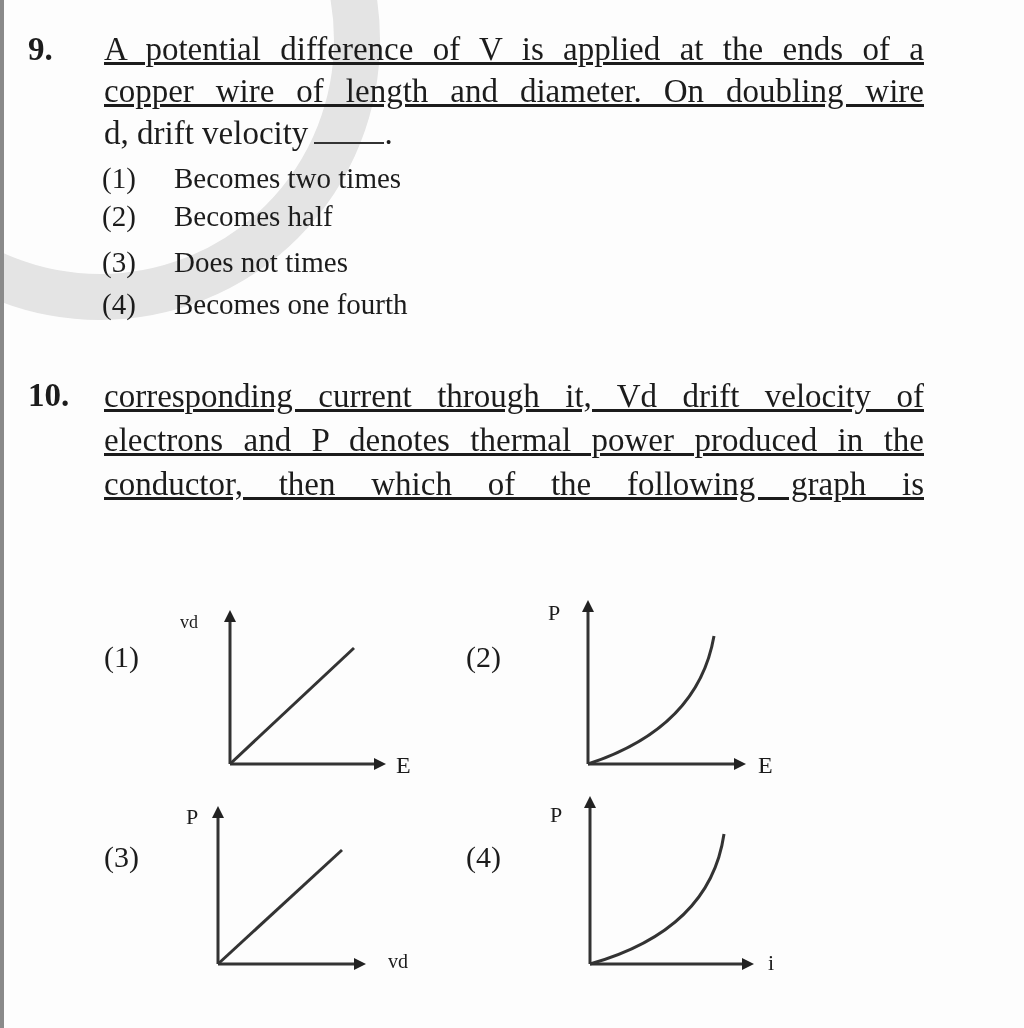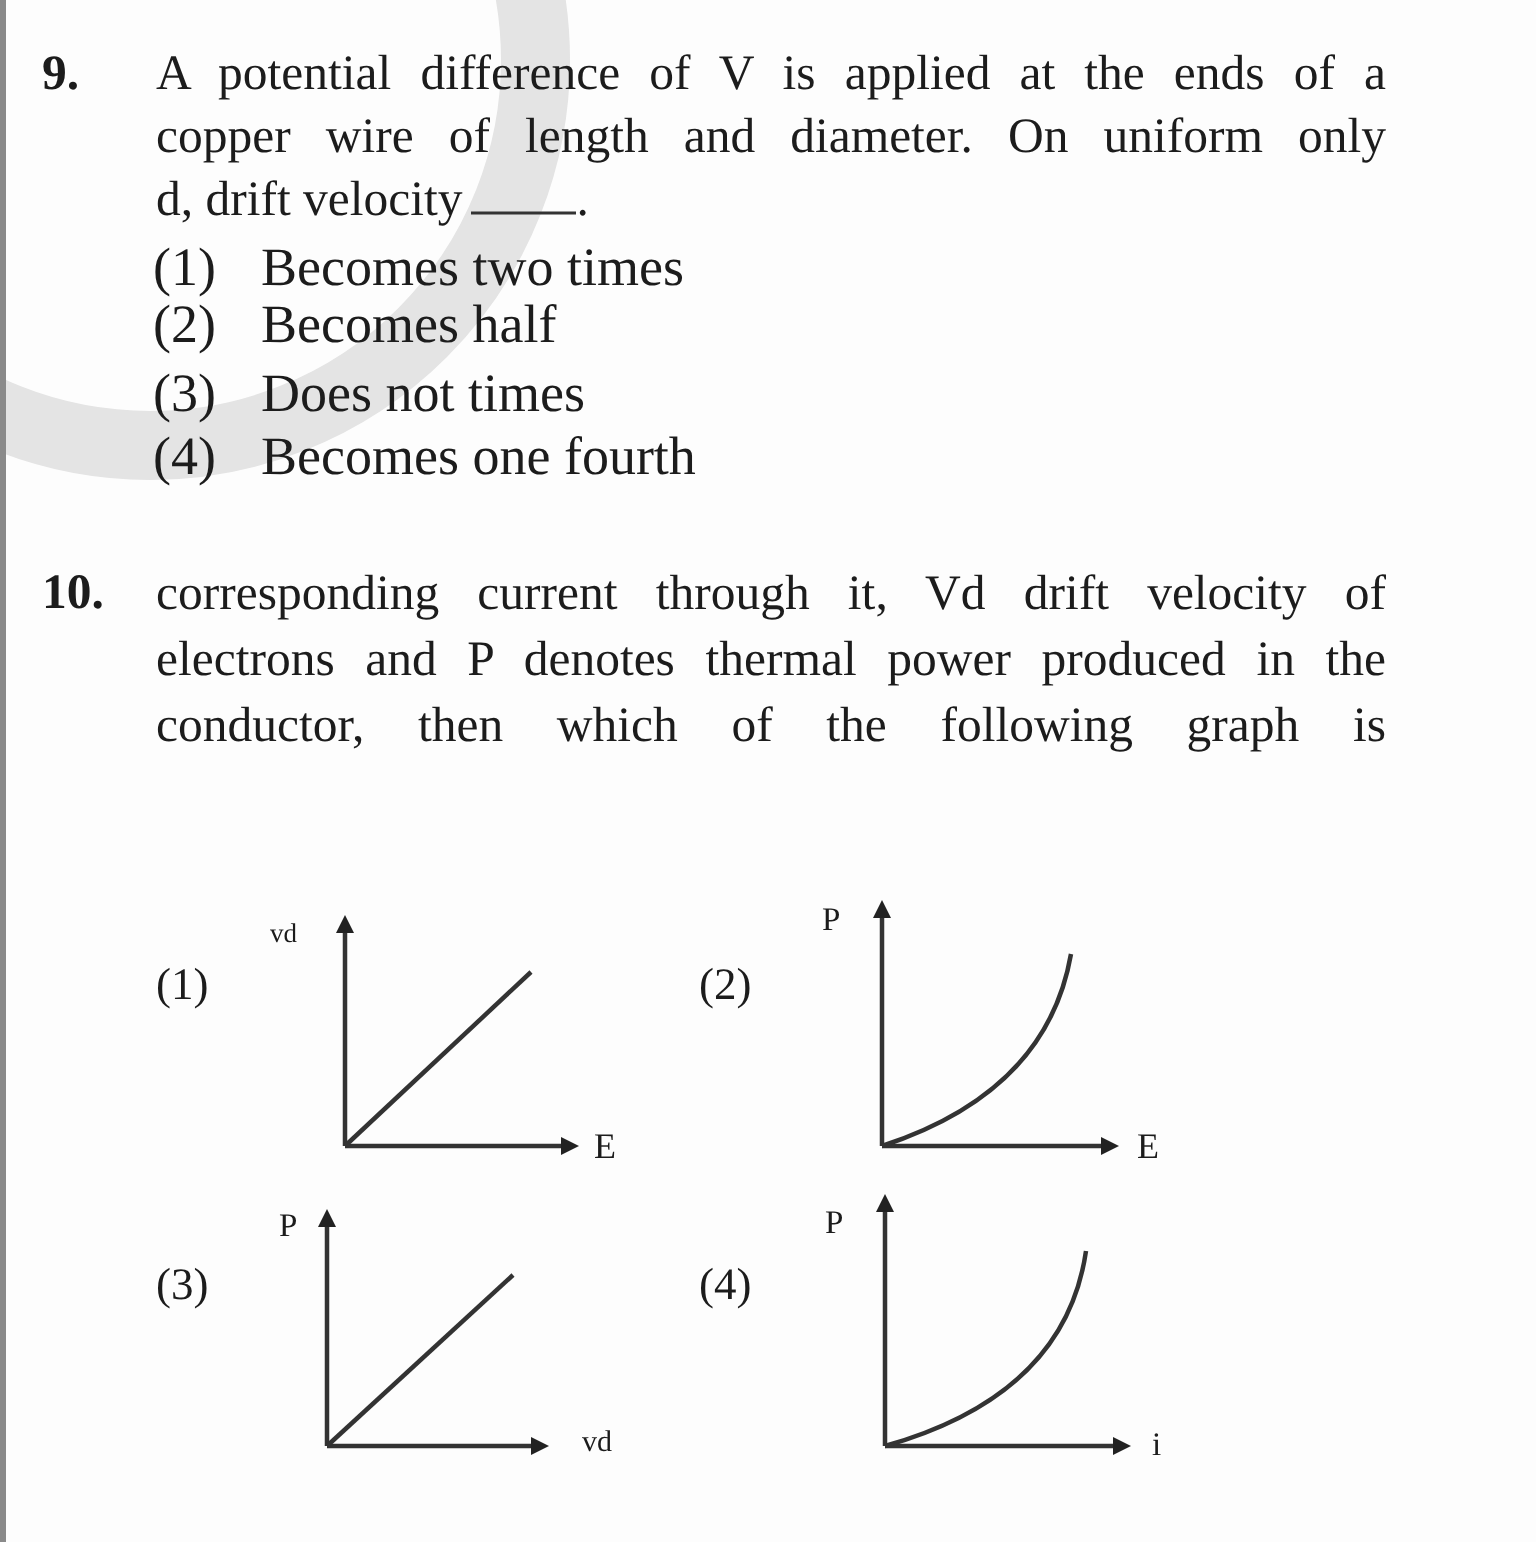--- a/index.html
+++ b/index.html
@@ -9,40 +9,40 @@
   }
   .left-rule { position:absolute; left:0; top:0; width:4px; height:1028px; background:#8a8a8a; }
   .watermark {
     position:absolute; left:-180px; top:-240px; width:560px; height:560px; border-radius:50%;
     border:46px solid rgba(180,180,180,0.35); box-sizing:border-box;
   }
   .q { position:absolute; left:28px; font-size:33px; line-height:42px; }
   .qnum { position:absolute; left:0; top:0; font-weight:bold; }
   .qtext { position:absolute; left:76px; width:820px; text-align:justify; }
   .qtext .line { display:block; white-space:nowrap; }
-  .justify-line { text-align:justify; text-align-last:justify; display:block; }
+  .justify-line { text-align:justify; text-align-last:justify; display:block;text-decoration:underline; }
   .blank { display:inline-block; width:70px; border-bottom:2px solid #333; margin-left:6px; height:28px; vertical-align:baseline; }
-  .opt { position:absolute; font-size:36px; line-height:40px; white-space:nowrap; }
+  .opt { position:absolute; font-size:29px; line-height:40px; white-space:nowrap; }
   .opt .num { display:inline-block; width:72px; }
   .glabel { position:absolute; font-size:30px; }
   .axis-label { position:absolute; font-size:22px; }
   .axis-label-e { position:absolute; font-size:24px; }
   svg.graph { position:absolute; overflow:visible; }
 </style>
 </head>
 <body>
 
 <div class="watermark"></div>
 <div class="left-rule"></div>
 
 <div class="q" style="top:28px;">
   <span class="qnum">9.</span>
   <div class="qtext">
     <span class="justify-line">A potential difference of V is applied at the ends of a</span>
-    <span class="justify-line">copper wire of length and diameter. On uniform only</span>
+    <span class="justify-line">copper wire of length and diameter. On doubling wire</span>
     <span class="line"><span>d, drift velocity</span><span class="blank"></span>.</span>
   </div>
 </div>
 
 <div class="opt" style="left:102px; top:158px;"><span class="num">(1)</span><span>Becomes two times</span></div>
 <div class="opt" style="left:102px; top:196px;"><span class="num">(2)</span><span>Becomes half</span></div>
 <div class="opt" style="left:102px; top:242px;"><span class="num">(3)</span><span>Does not times</span></div>
 <div class="opt" style="left:102px; top:284px;"><span class="num">(4)</span><span>Becomes one fourth</span></div>
 
 <div class="q" style="top:374px;">

